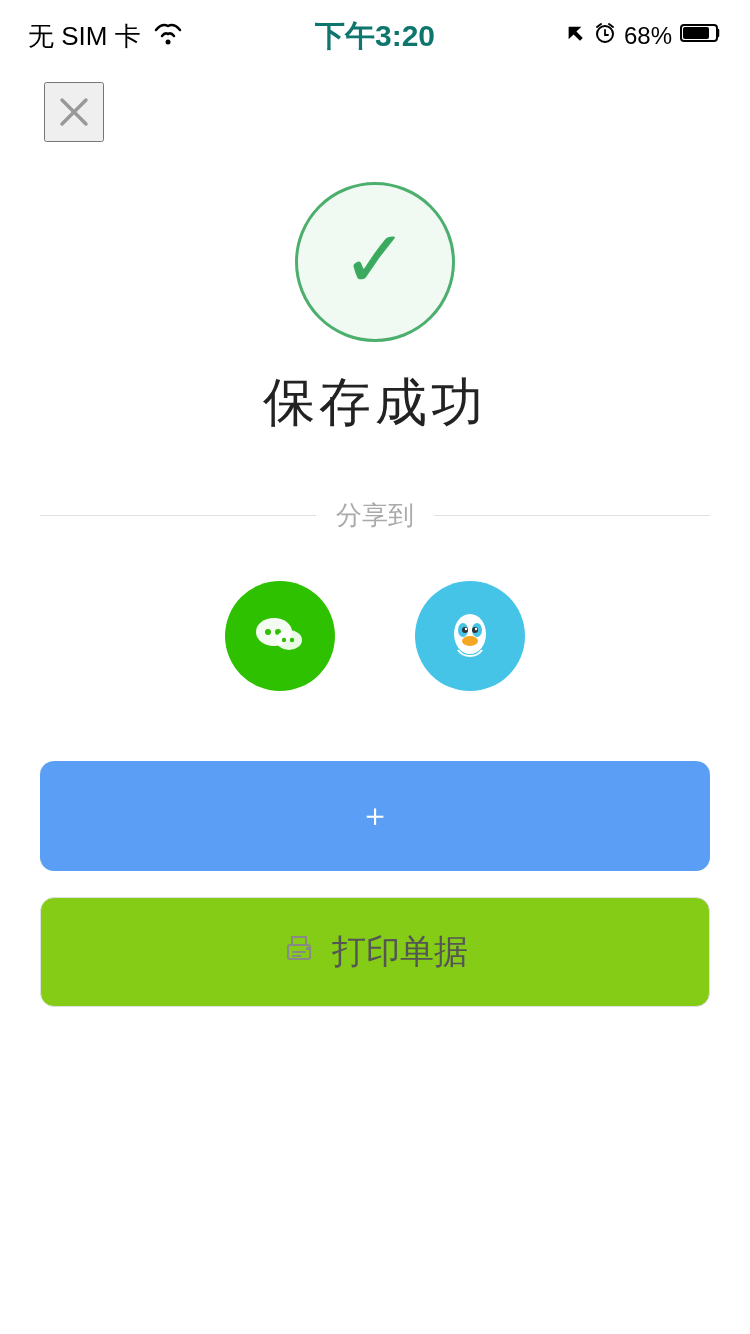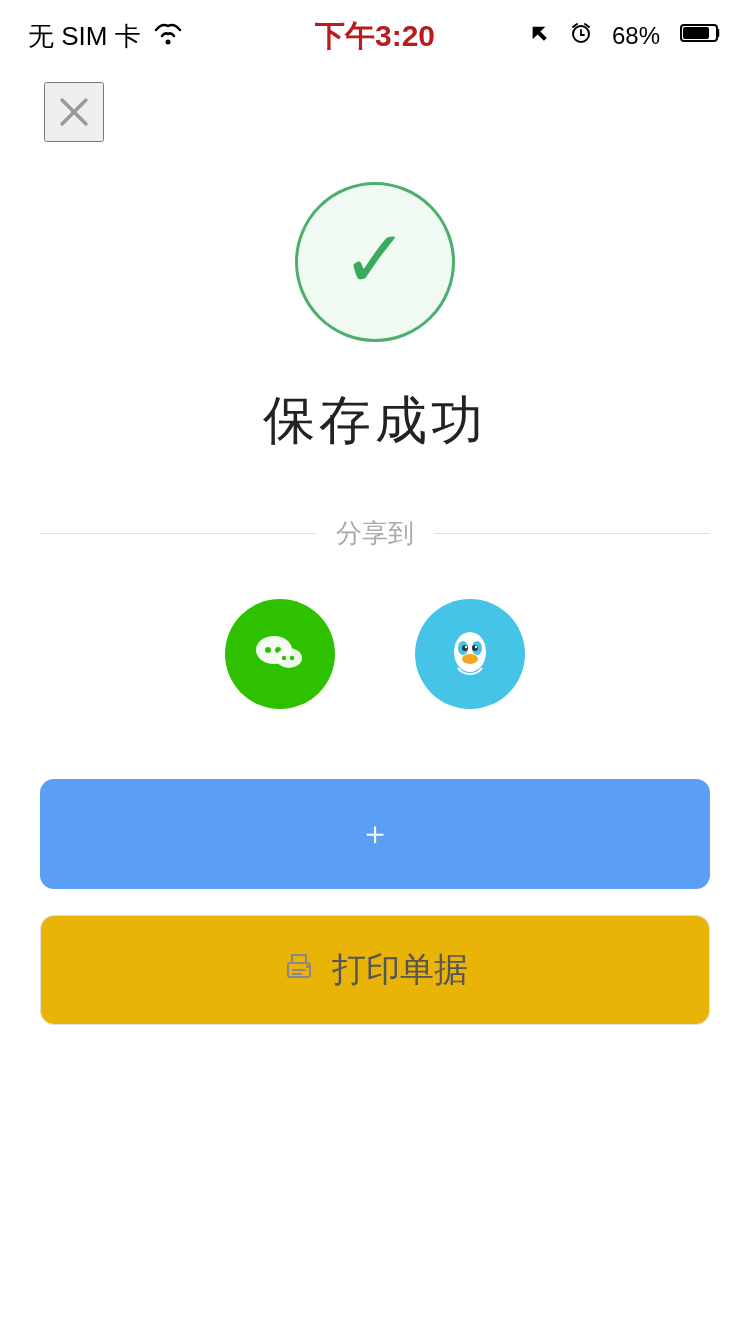--- a/index.html
+++ b/index.html
@@ -28,30 +28,30 @@
       display: flex;
       align-items: center;
       gap: 10px;
       font-size: 26px;
       color: #000;
       font-weight: 500;
     }
     .status-center {
       font-size: 30px;
       font-weight: 600;
-      color: #b91c1c;
+      color: #0f766e;
       position: absolute;
       left: 50%;
       transform: translateX(-50%);
       top: 16px;
     }
     .status-right {
       display: flex;
       align-items: center;
-      gap: 20px;
+      gap: 8px;
       font-size: 24px;
       color: #000;
     }
 
     
     .main-content {
       width: 100%;
       padding: 0 40px;
       display: flex;
       flex-direction: column;
@@ -89,21 +89,21 @@
     }
     .check-mark {
       color: #3caa5e;
       font-size: 80px;
       line-height: 1;
       margin-top: -4px;
     }
 
     
     .success-title {
-      margin-top: 44px;
+      margin-top: 26px;
       font-size: 52px;
       font-weight: 500;
       color: #222;
       letter-spacing: 4px;
     }
 
     
     .share-divider {
       margin-top: 60px;
       width: 100%;
@@ -167,21 +167,21 @@
       cursor: pointer;
       border: none;
       outline: none;
     }
     .action-btn.primary {
       background: #5b9ef5;
       color: #fff;
       font-weight: 500;
     }
     .action-btn.secondary {
-      background: #eab308;
+      background: #84cc16;
       color: #555;
       border: 1.5px solid #e0e0e0;
     }
     .action-btn .btn-icon {
       font-size: 32px;
     }
   </style>
 </head>
 <body>
 

